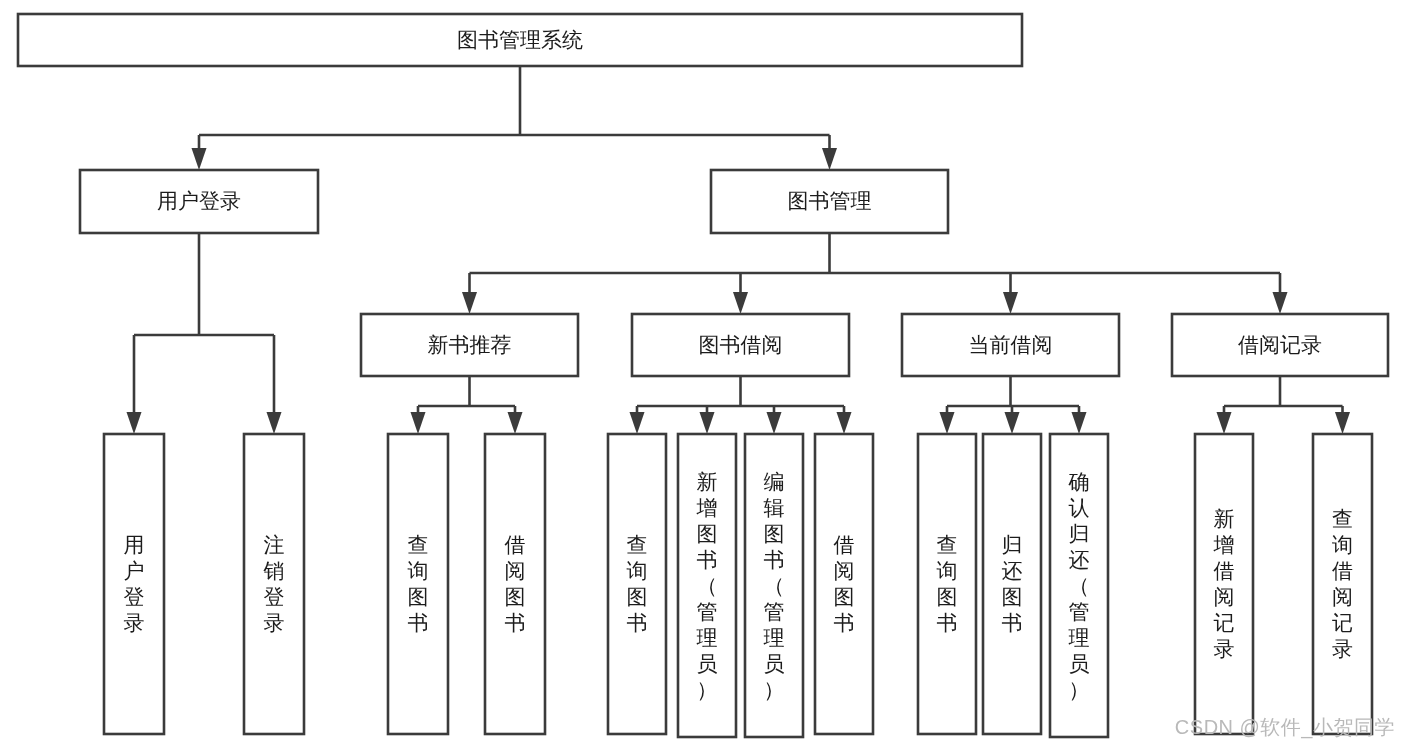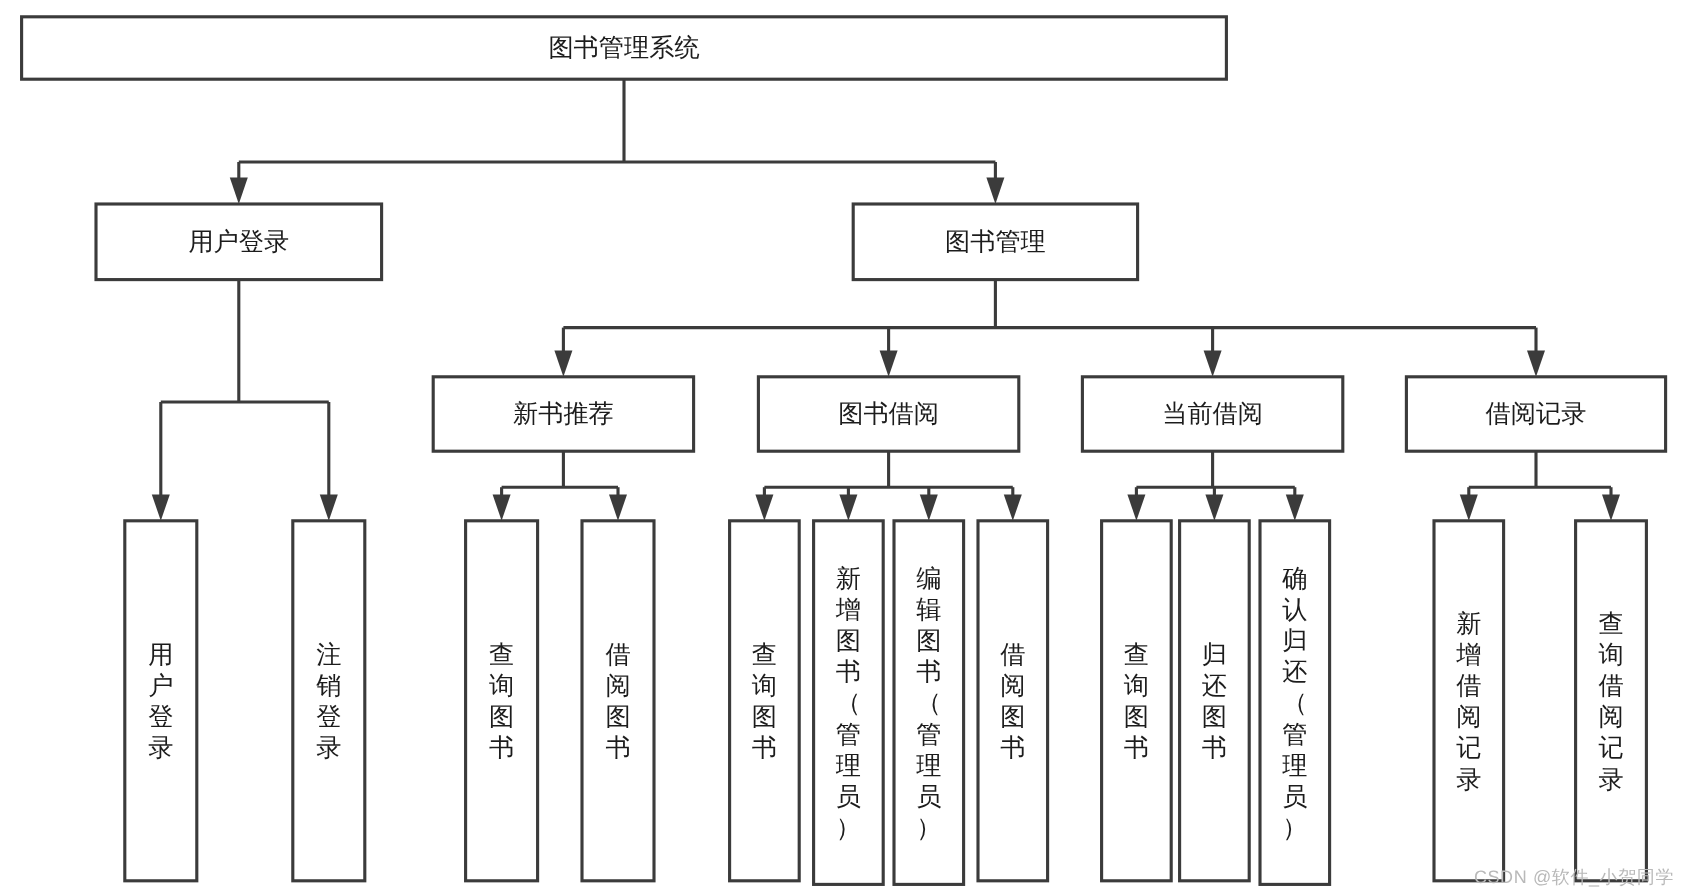--- a/index.html
+++ b/index.html
@@ -53,21 +53,21 @@
     font-family: "Liberation Sans", "DejaVu Sans", sans-serif;
     font-size: 21px;
     fill: #1c1c1c;
     text-anchor: middle;
   }
   .watermark {
     position: absolute;
     right: 10px;
     bottom: 6px;
     font-family: "Liberation Sans", "DejaVu Sans", sans-serif;
-    font-size: 15px;
+    font-size: 20px;
     color: #b9b9b9;
     letter-spacing: 0.5px;
     white-space: nowrap;
     pointer-events: none;
   }
 </style>
 </head>
 <body>
 
 <div id="diagram-root">

